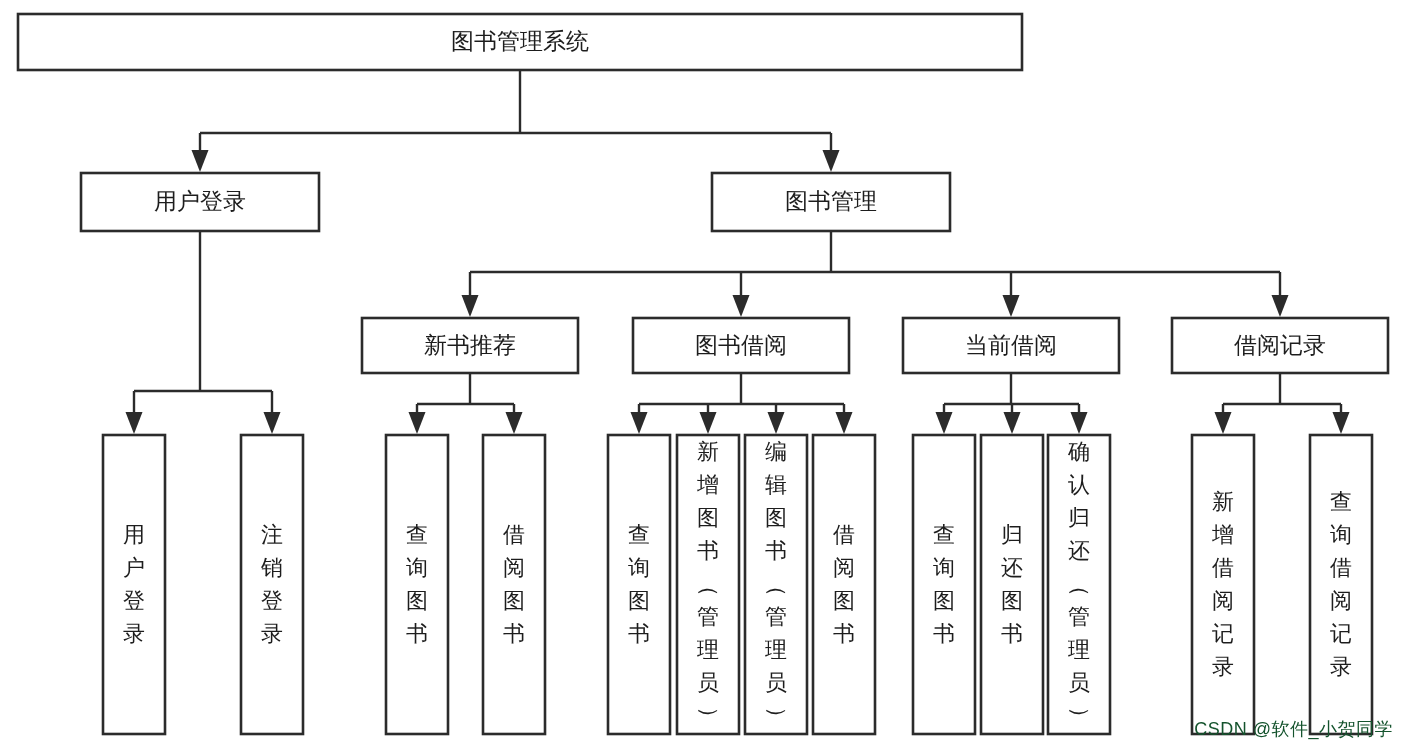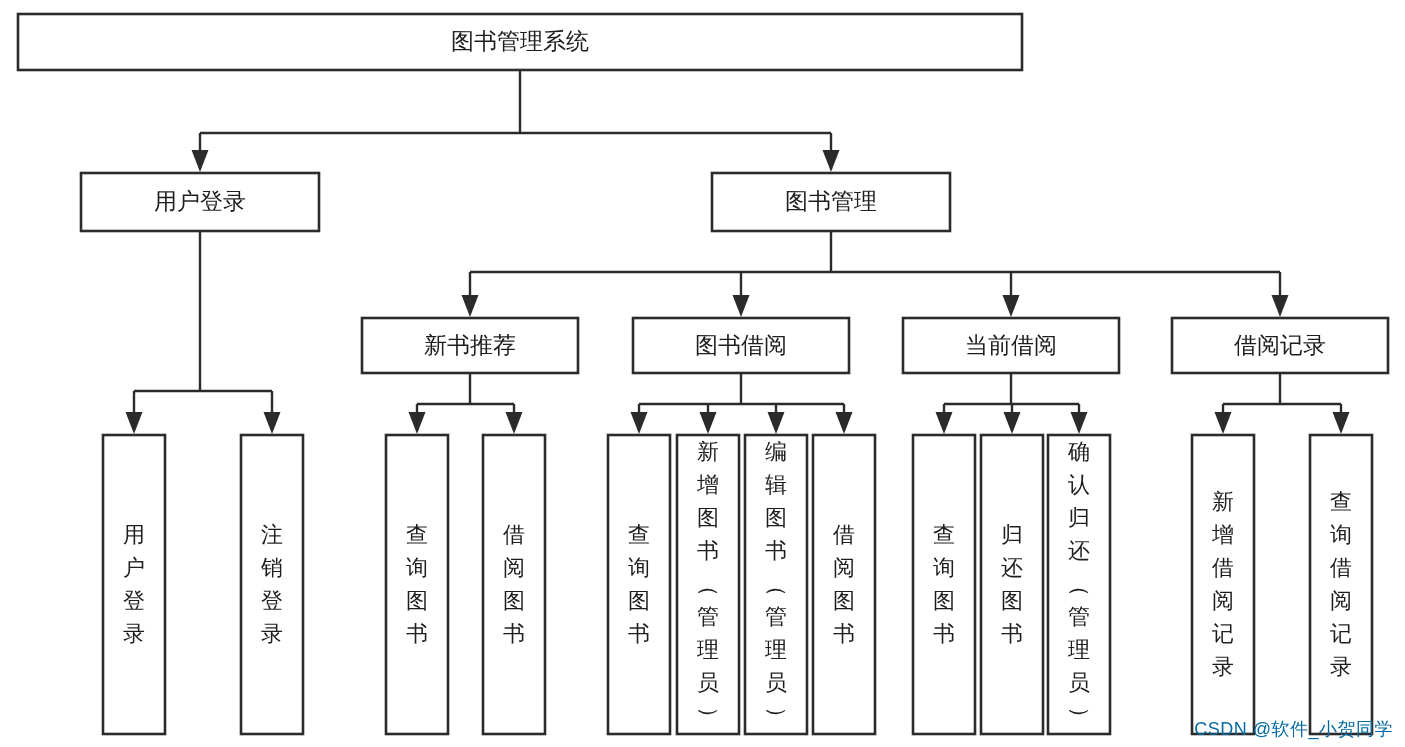--- a/index.html
+++ b/index.html
@@ -56,21 +56,21 @@
   }
   .vertical-label-group text {
     text-anchor: middle;
   }
   .watermark {
     position: absolute;
     right: 12px;
     bottom: 6px;
     font-family: "Liberation Sans", "DejaVu Sans", sans-serif;
     font-size: 18px;
-    color: #0369a1;
+    color: #14532d;
     letter-spacing: 0.5px;
     white-space: nowrap;
     user-select: none;
     text-align: center;
   }
 </style>
 </head>
 <body>
 
 <div id="diagram-root">

